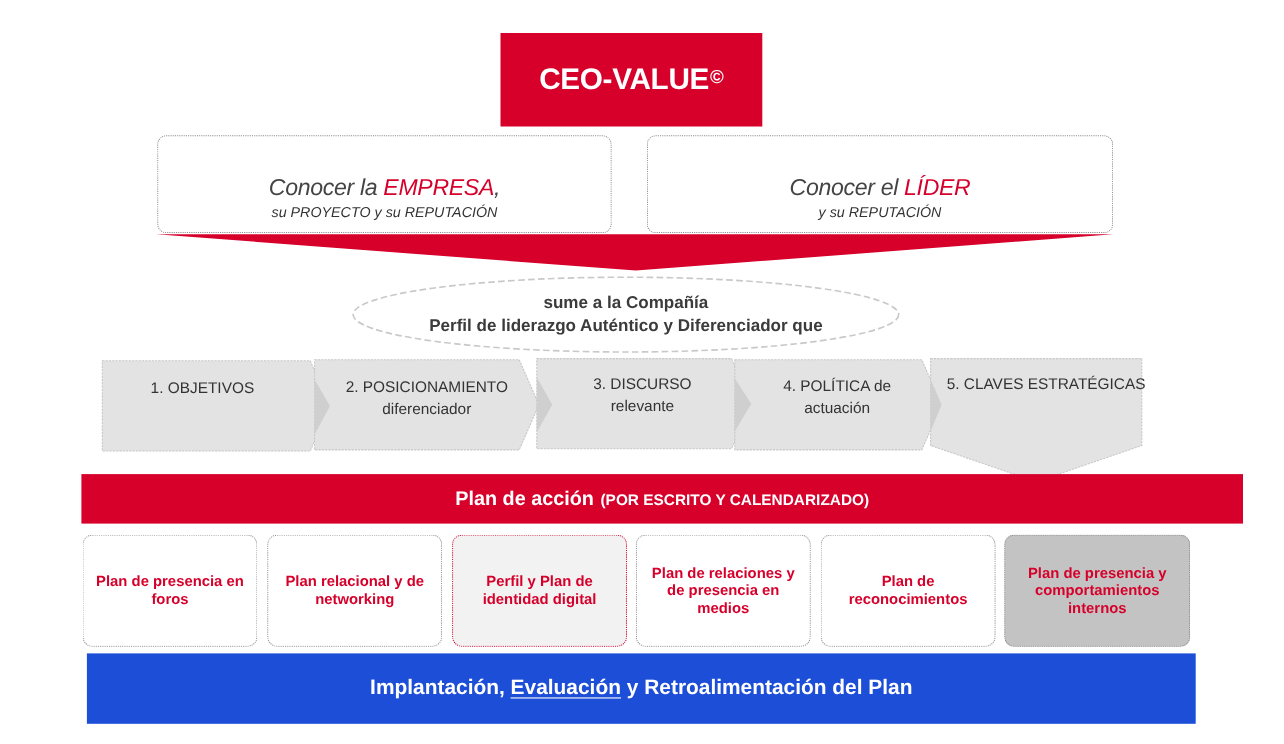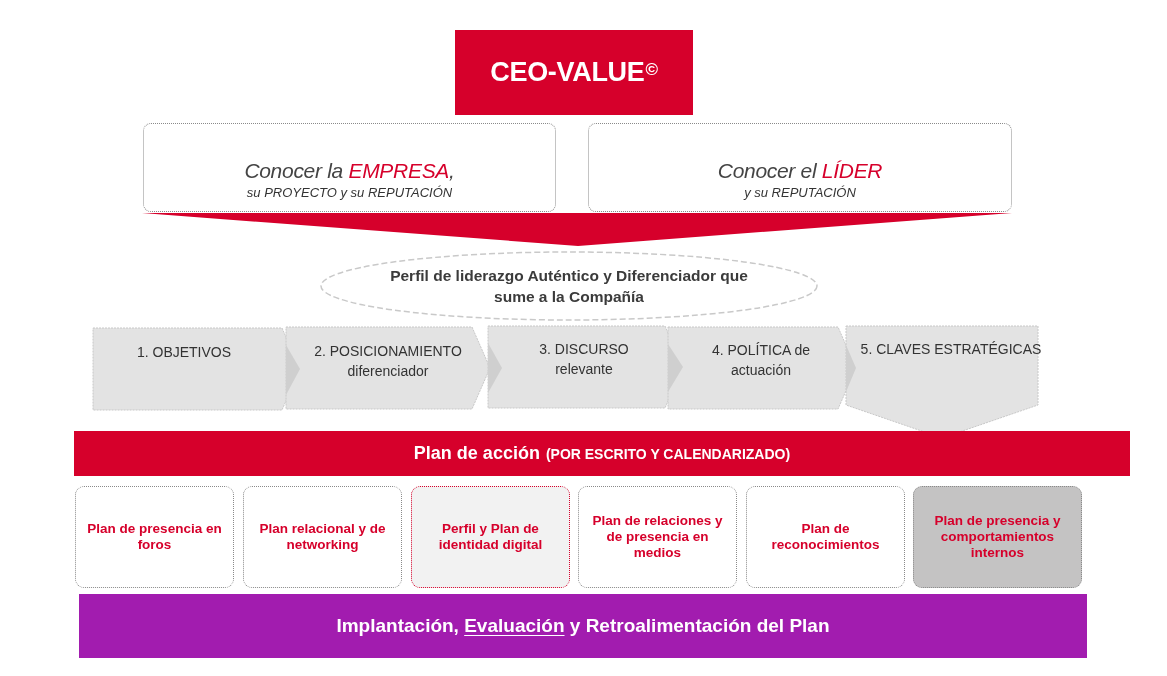--- a/index.html
+++ b/index.html
@@ -34,21 +34,21 @@
               font-weight: bold; font-size: 18px; }
   .plan-bar .small { font-size: 14px; margin-left: 6px; }
 
   .plan-card { top: 486px; height: 102px; width: 159px; border: 1px dotted #8a8a8a;
                border-radius: 9px; background: #fff; display: flex; align-items: center;
                justify-content: center; text-align: center; color: #d6002b; font-weight: bold;
                font-size: 13.5px; line-height: 16px; box-sizing: border-box; padding: 0 8px; }
   .plan-card.light { background: #f2f2f2; border-color: #d6002b; }
   .plan-card.grey { background: #c4c3c3; }
 
-  .impl-bar { left: 79px; top: 594px; width: 1008px; height: 64px; background: #a21caf;
+  .impl-bar { left: 79px; top: 594px; width: 1008px; height: 64px; background: #1d4ed8;
               color: #fff; display: flex; align-items: center; justify-content: center;
               font-weight: bold; font-size: 19px; }
   .impl-bar .u { text-decoration: underline; text-underline-offset: 3px; }
 </style>
 </head>
 <body>
 
 <svg class="layer" width="1167" height="676">
   <polygon points="142,213 1012,213 578,246" fill="#d6002b"></polygon>
   <ellipse cx="569" cy="286" rx="248" ry="34" fill="#ffffff" stroke="#c9c9c9" stroke-width="1.5" stroke-dasharray="6,3"></ellipse>
@@ -82,22 +82,22 @@
 
 <div class="abs know-box" style="left:588px; width:422px;">
   <div class="main">
     <span>Conocer el </span><span class="accent">LÍDER</span><span></span>
   </div>
   <div class="sub">y su REPUTACIÓN</div>
 </div>
 
 <div class="abs ellipse-text">
   <div>
+    <div>sume a la Compañía</div>
     <div>Perfil de liderazgo Auténtico y Diferenciador que</div>
-    <div>sume a la Compañía</div>
   </div>
 </div>
 
 <div class="abs step-label" style="left:93px; width:182px; top:342px;">
   <div>1. OBJETIVOS</div>
 </div>
 <div class="abs step-label" style="left:300px; width:176px; top:341px;">
   <div>2. POSICIONAMIENTO</div>
   <div>diferenciador</div>
 </div>

